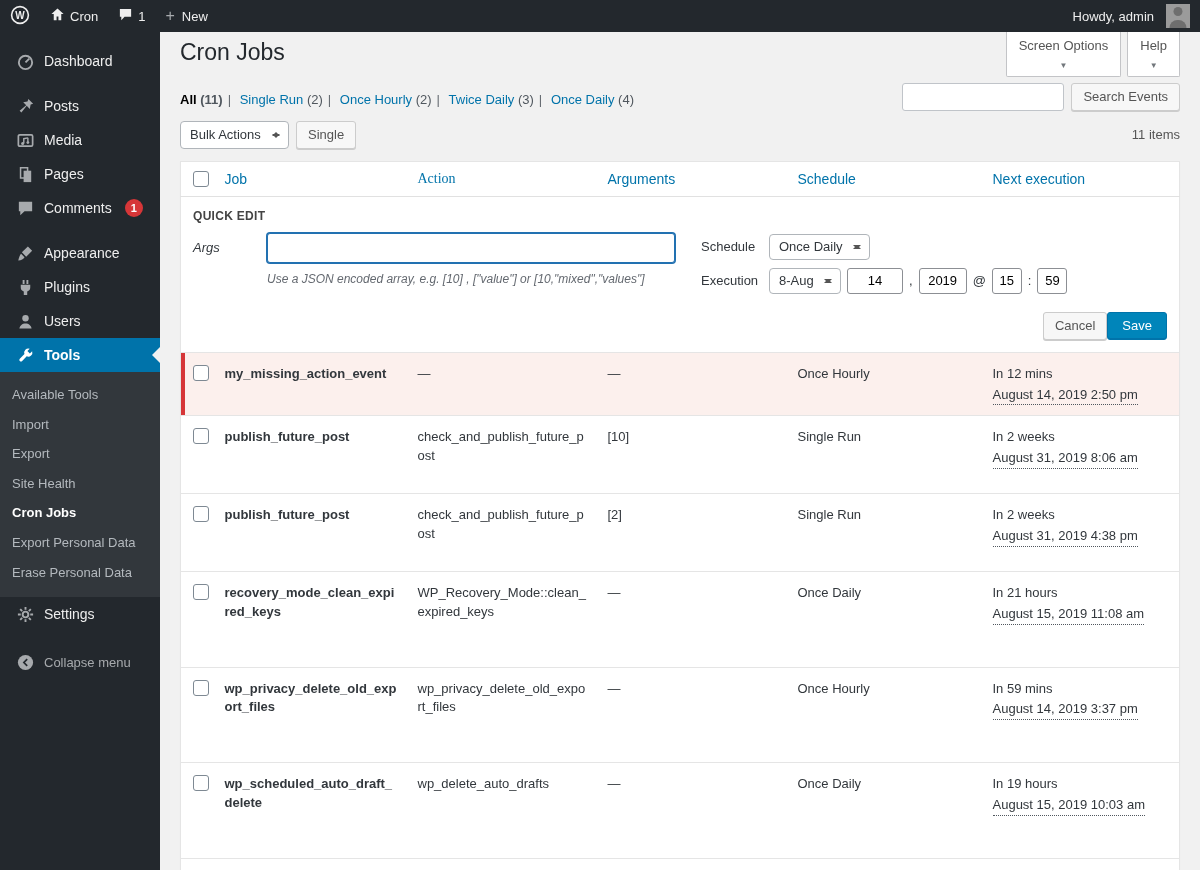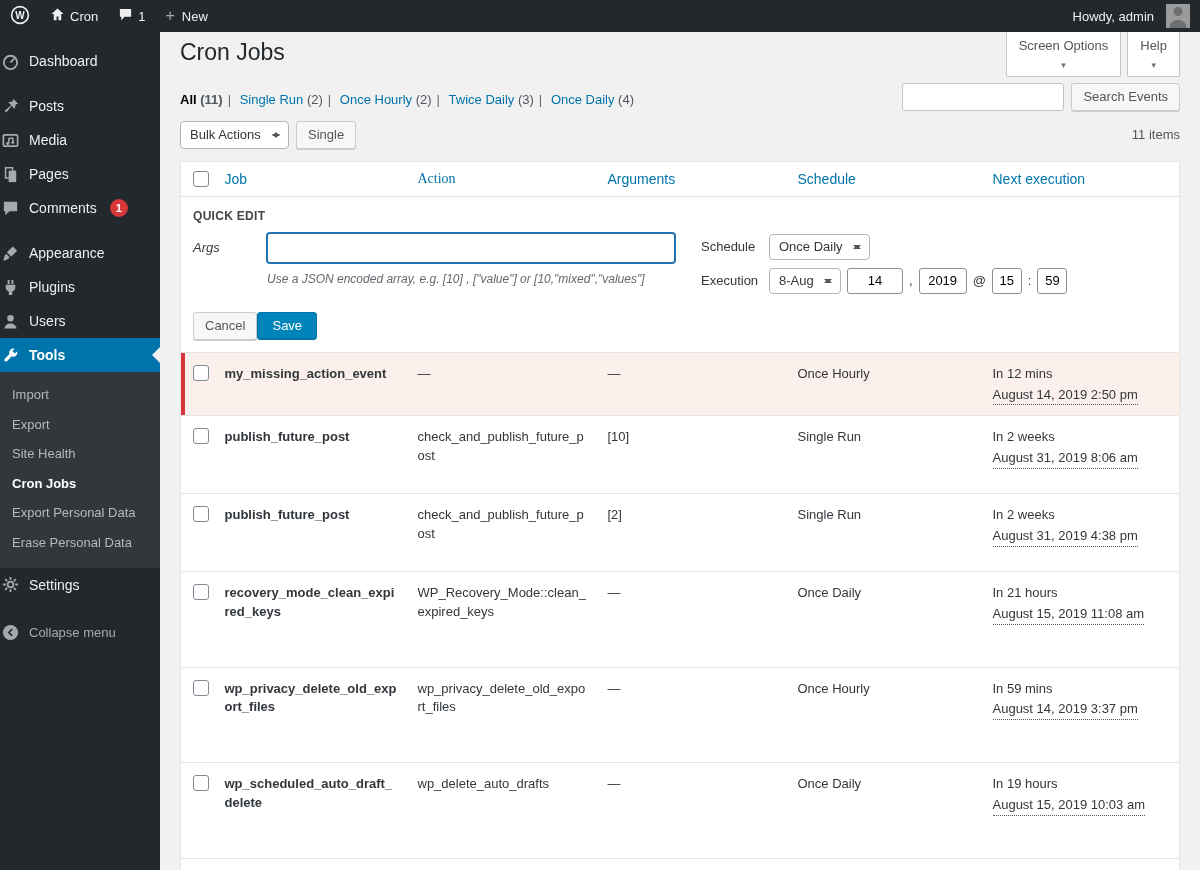--- a/index.html
+++ b/index.html
@@ -38,21 +38,21 @@
     width:17px; height:12px; border-radius:8px 8px 0 0; background:#6e6e6e;
   }
 
   
   #adminmenu {
     position:fixed; top:32px; bottom:0; left:0; width:160px;
     background:#23282d; z-index:50; padding-top:12px;
   }
   .menu-item {
     display:flex; align-items:center; gap:9px;
-    min-height:34px; padding:0 0;
+    min-height:34px; padding:0 15px;
     color:#eee; font-size:14px; cursor:pointer; position:relative;
   }
   .mi-icon { width:20px; height:20px; display:flex; align-items:center; justify-content:center; color:#a7aaad; flex:none; }
   .menu-item.current { background:#0073aa; color:#fff; font-weight:600; }
   .menu-item.current .mi-icon { color:#fff; }
   .menu-item.current::after {
     content:""; position:absolute; right:0; top:50%; margin-top:-8px;
     border:8px solid transparent; border-right-color:#f1f1f1;
   }
   .menu-sep { height:11px; }
@@ -177,21 +177,21 @@
   .qe-help { margin:9px 0 0 74px; font-size:12px; font-style:italic; color:#646970; }
   .qe-right { flex:1; padding-top:1px; }
   .qe-row { display:flex; align-items:center; gap:6px; margin-bottom:8px; font-size:13px; }
   .qe-rlabel { width:62px; flex:none; color:#32373c; }
   .qe-num {
     height:26px; background:#fff; border:1px solid #8c8f94; border-radius:3px;
     text-align:center; font-size:13px; font-family:inherit; padding:0 2px;
   }
   .w-day { width:56px; } .w-year { width:48px; } .w-hour { width:30px; } .w-min { width:30px; }
   .qe-sep { color:#32373c; }
-  .qe-buttons { display:flex; justify-content:flex-start; align-items:center; margin-top:10px; }
+  .qe-buttons { display:flex; justify-content:flex-end; align-items:center; margin-top:10px; }
 </style>
 </head>
 <body>
 
 <div id="wpadminbar">
   <div class="ab-group">
     <span class="ab-item">
       <span>
         <svg width="20" height="20" viewBox="0 0 20 20">
             <circle cx="10" cy="10" r="8.4" fill="none" stroke="#eee" stroke-width="1.6"></circle>
@@ -305,20 +305,21 @@
   </div>
   <div class="menu-item current">
     <span class="mi-icon">
       <svg width="19" height="19" viewBox="0 0 20 20">
           <path fill="currentColor" d="M17 5.4a4.4 4.4 0 01-5.7 5.5l-4.8 4.9a1.75 1.75 0 11-2.5-2.5l4.9-4.8A4.4 4.4 0 0114.4 2.8L12 5.2l2.6 2.6z"></path>
         </svg>
     </span>
     <span>Tools</span>
   </div>
   <ul class="submenu">
+    <li>Available Tools</li>
     <li>Import</li>
     <li>Export</li>
     <li>Site Health</li>
     <li class="current">Cron Jobs</li>
     <li>Export Personal Data</li>
     <li>Erase Personal Data</li>
   </ul>
   <div class="menu-item">
     <span class="mi-icon">
       <svg width="19" height="19" viewBox="0 0 20 20">

